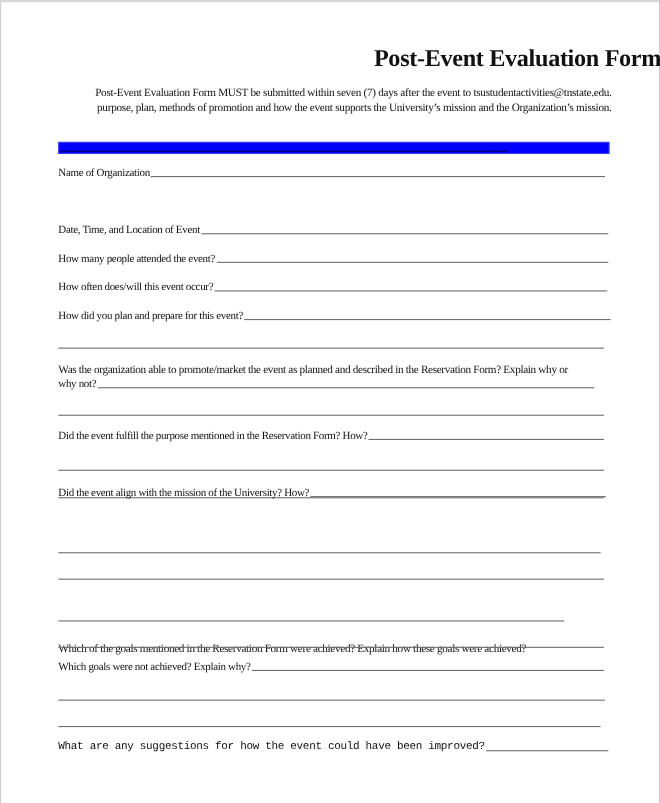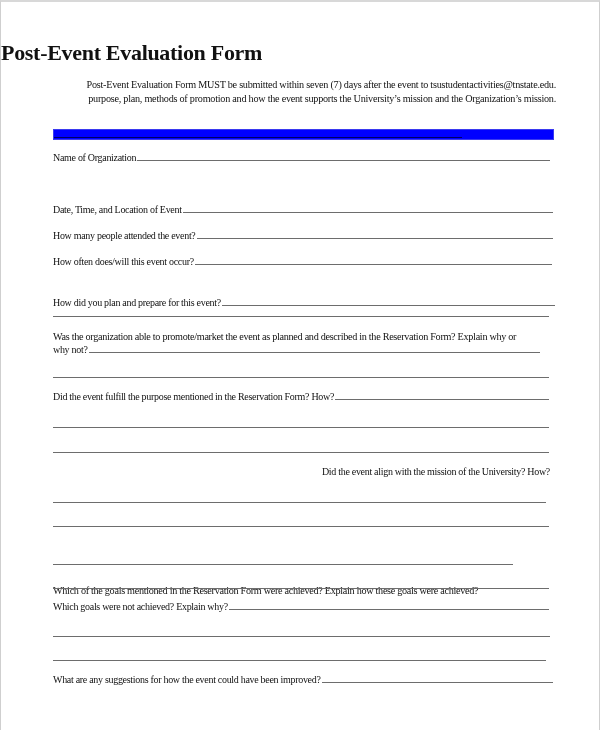--- a/index.html
+++ b/index.html
@@ -13,21 +13,21 @@
     }
     .page {
       position: absolute; left: 0; top: 0;
       width: 598px; height: 728px;
       border: 1px solid #cfcfcf;
       border-top: 2px solid #d8d8d8;
       background: #fff;
     }
     .title {
       position: absolute; left: 0; width: 600px; top: 38px;
-      text-align: left;
+      text-align: right;
       font-weight: bold;
       font-size: 22px;
       letter-spacing: -0.3px;
     }
     .intro {
       position: absolute; left: 52px; width: 503px; top: 76px;
       font-size: 10.2px; line-height: 13.5px;
       text-align: right;
       letter-spacing: -0.25px;
     }
@@ -90,21 +90,21 @@
     <span class="line"></span>
   </div>
   <div class="field" style="top:228px; width:500px;">
     <span class="label">How many people attended the event?</span>
     <span class="line"></span>
   </div>
   <div class="field" style="top:254px; width:499px;">
     <span class="label">How often does/will this event occur?</span>
     <span class="line"></span>
   </div>
-  <div class="field" style="top:280px; width:502px;margin-top:15px;">
+  <div class="field" style="top:280px; width:502px;">
     <span class="label">How did you plan and prepare for this event?</span>
     <span class="line"></span>
   </div>
   <div class="rule" style="top:314px; width:496px;"></div>
 
   <div class="q-wrap" style="top:328px;">
     <div>Was the organization able to promote/market the event as planned and described in the Reservation Form? Explain why or</div>
   </div>
   <div class="field" style="top:342px; width:487px;">
     <span class="label">why not?</span>
@@ -112,38 +112,38 @@
   </div>
   <div class="rule" style="top:375px; width:496px;"></div>
 
   <div class="field" style="top:389px; width:496px;">
     <span class="label">Did the event fulfill the purpose mentioned in the Reservation Form? How?</span>
     <span class="line"></span>
   </div>
   <div class="rule" style="top:425px; width:496px;"></div>
   <div class="rule" style="top:450px; width:496px;"></div>
 
-  <div class="field" style="top:464px; width:498px;flex-direction:column;">
+  <div class="field" style="top:441px; width:498px;">
     <span class="label">Did the event align with the mission of the University? How?</span>
     <span class="line"></span>
   </div>
   <div class="rule" style="top:500px; width:493px;"></div>
   <div class="rule" style="top:524px; width:496px;"></div>
 
   <div class="q-wrap" style="top:538px;margin-top:44px;">
     <div>Which of the goals mentioned in the Reservation Form were achieved? Explain how these goals were achieved?</div>
   </div>
   <div class="rule" style="top:562px; width:460px;"></div>
   <div class="rule" style="top:586px; width:496px;"></div>
 
   <div class="field" style="top:599px; width:496px;">
     <span class="label">Which goals were not achieved? Explain why?</span>
     <span class="line"></span>
   </div>
   <div class="rule" style="top:634px; width:497px;"></div>
   <div class="rule" style="top:658px; width:493px;"></div>
 
-  <div class="field" style="top:672px; width:500px;">
+  <div class="field" style="top:672px; width:500px;font-family:Liberation Mono, monospace;">
     <span class="label">What are any suggestions for how the event could have been improved?</span>
     <span class="line"></span>
   </div>
 
 </div>
 
 </body></html>

